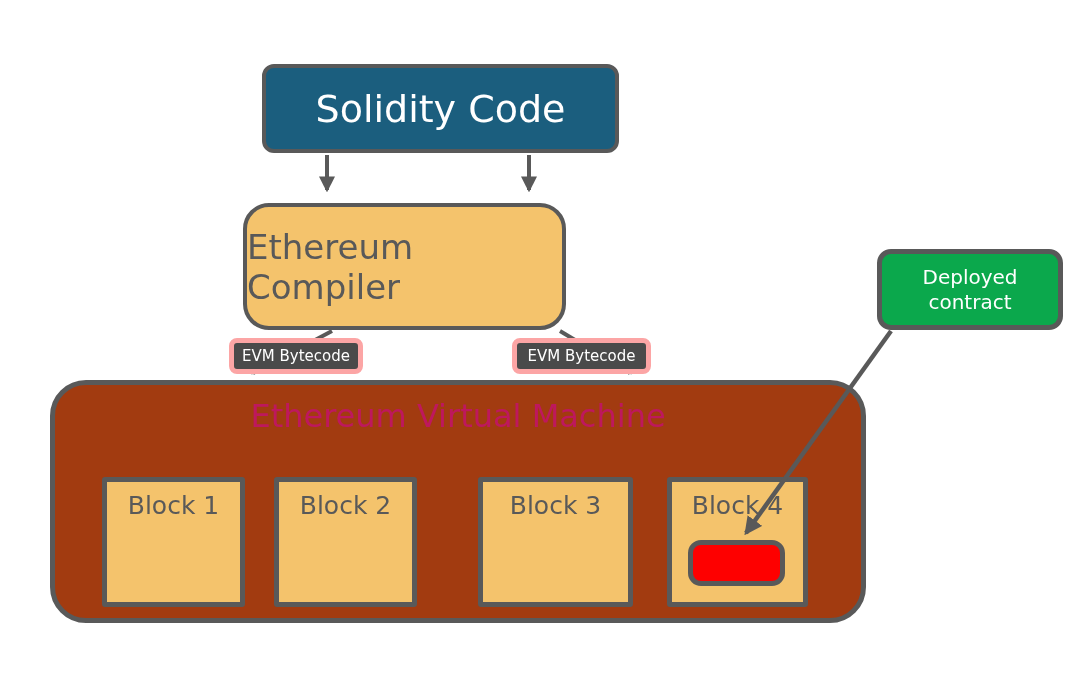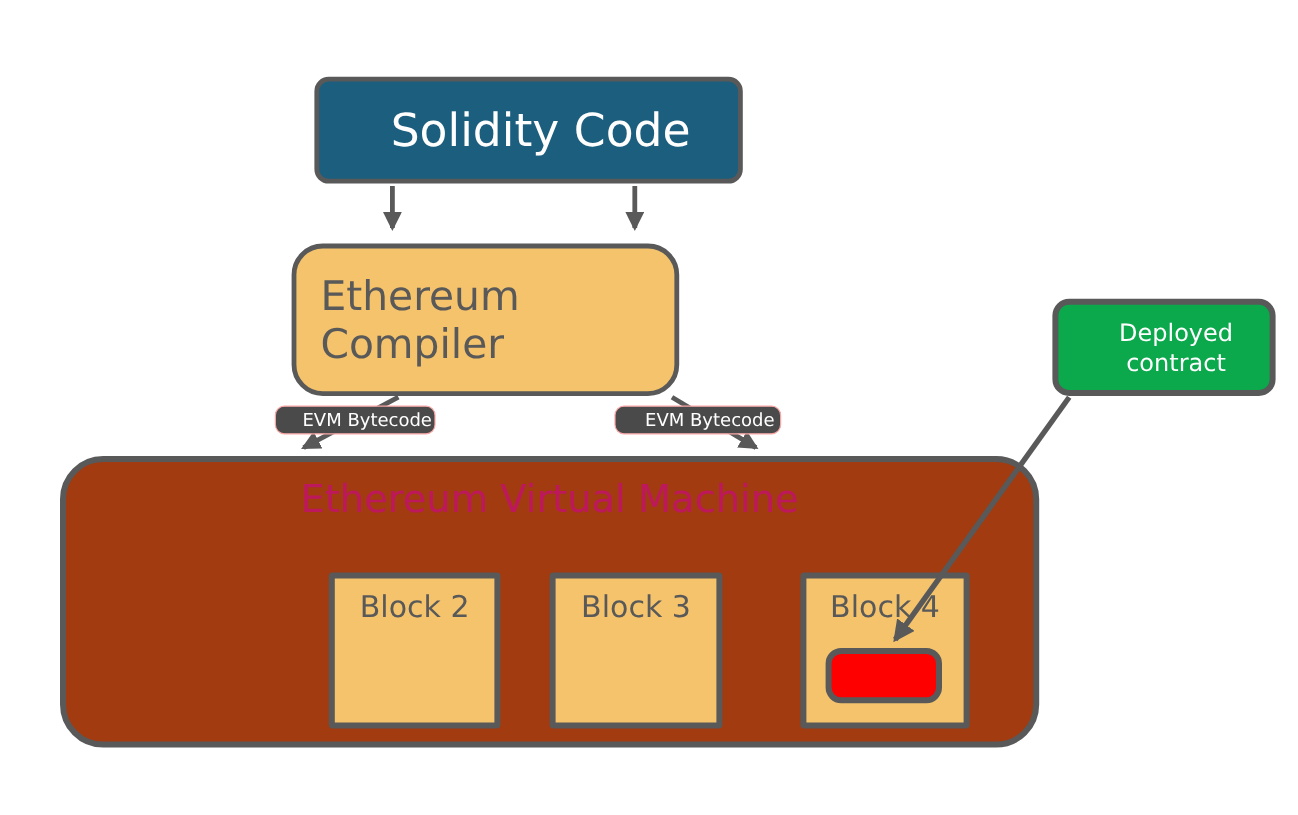--- a/index.html
+++ b/index.html
@@ -1,54 +1,54 @@
 <!DOCTYPE html>
 <html><head>
 <meta charset="utf-8">
 <style>
   html,body{margin:0;padding:0;background:#ffffff;}
   .canvas{
     position:relative;width:1082px;height:679px;background:#ffffff;overflow:hidden;
     font-family:"DejaVu Sans","Liberation Sans",sans-serif;
   }
-  .node{position:absolute;box-sizing:border-box;display:flex;align-items:center;justify-content:center;padding-left:20px;}
+  .node{position:absolute;box-sizing:border-box;display:flex;align-items:center;justify-content:center;}
 
   .solidity{
     left:262px;top:64px;width:357px;height:89px;
     background:#1b5e7e;border:4px solid #595959;border-radius:12px;
     color:#ffffff;font-size:38px;
   }
   .compiler{
     left:243px;top:203px;width:323px;height:127px;
     background:#f4c36c;border:4px solid #595959;border-radius:26px;
     color:#595959;font-size:34px;
   }
   .bytecode{
-    background:#4a4a4a;border:1px solid #fca5a5;border-radius:8px;
-    color:#ffffff;font-size:15px;z-index:40;height:24px;top:338px;
+    background:#4a4a4a;border:5px solid #fca5a5;border-radius:8px;
+    color:#ffffff;font-size:15px;z-index:40;height:36px;top:338px;
   }
   .bytecode.left{left:229px;width:134px;}
   .bytecode.right{left:512px;width:139px;}
   .evm{
     left:50px;top:380px;width:816px;height:243px;
     background:#a23b10;border:5px solid #595959;border-radius:36px;
     z-index:1;
   }
   .evm-title{
     position:absolute;left:50px;top:398px;width:816px;height:36px;
     text-align:center;color:#be185d;font-size:32px;line-height:36px;z-index:2;
   }
   .block{
     position:absolute;box-sizing:border-box;top:477px;height:130px;
     background:#f4c36c;border:5px solid #595959;border-radius:3px;
     color:#595959;font-size:25px;text-align:center;padding-top:9px;z-index:3;
   }
   .block.b1{left:102px;width:143px;}
   .block.b2{left:274px;width:143px;}
-  .block.b3{left:458px;width:144px;}
+  .block.b3{left:478px;width:155px;}
   .block.b4{left:667px;width:141px;}
   .contract-marker{
     left:688px;top:540px;width:97px;height:46px;
     background:#fe0000;border:5px solid #595959;border-radius:13px;z-index:4;
   }
   .deployed{
     left:877px;top:249px;width:186px;height:81px;
     background:#0ba84c;border:5px solid #595959;border-radius:14px;
     color:#ffffff;font-size:20px;line-height:25px;flex-direction:column;z-index:4;
   }
@@ -65,20 +65,23 @@
     <span>Solidity Code</span>
   </div>
 
   <div class="node compiler">
     <span>Ethereum Compiler</span>
   </div>
 
   <div class="evm node"></div>
   <div class="evm-title">Ethereum Virtual Machine</div>
 
+  <div class="block b1">
+    <span>Block 1</span>
+  </div>
   <div class="block b2">
     <span>Block 2</span>
   </div>
   <div class="block b3">
     <span>Block 3</span>
   </div>
   <div class="block b4">
     <span>Block 4</span>
   </div>
 

